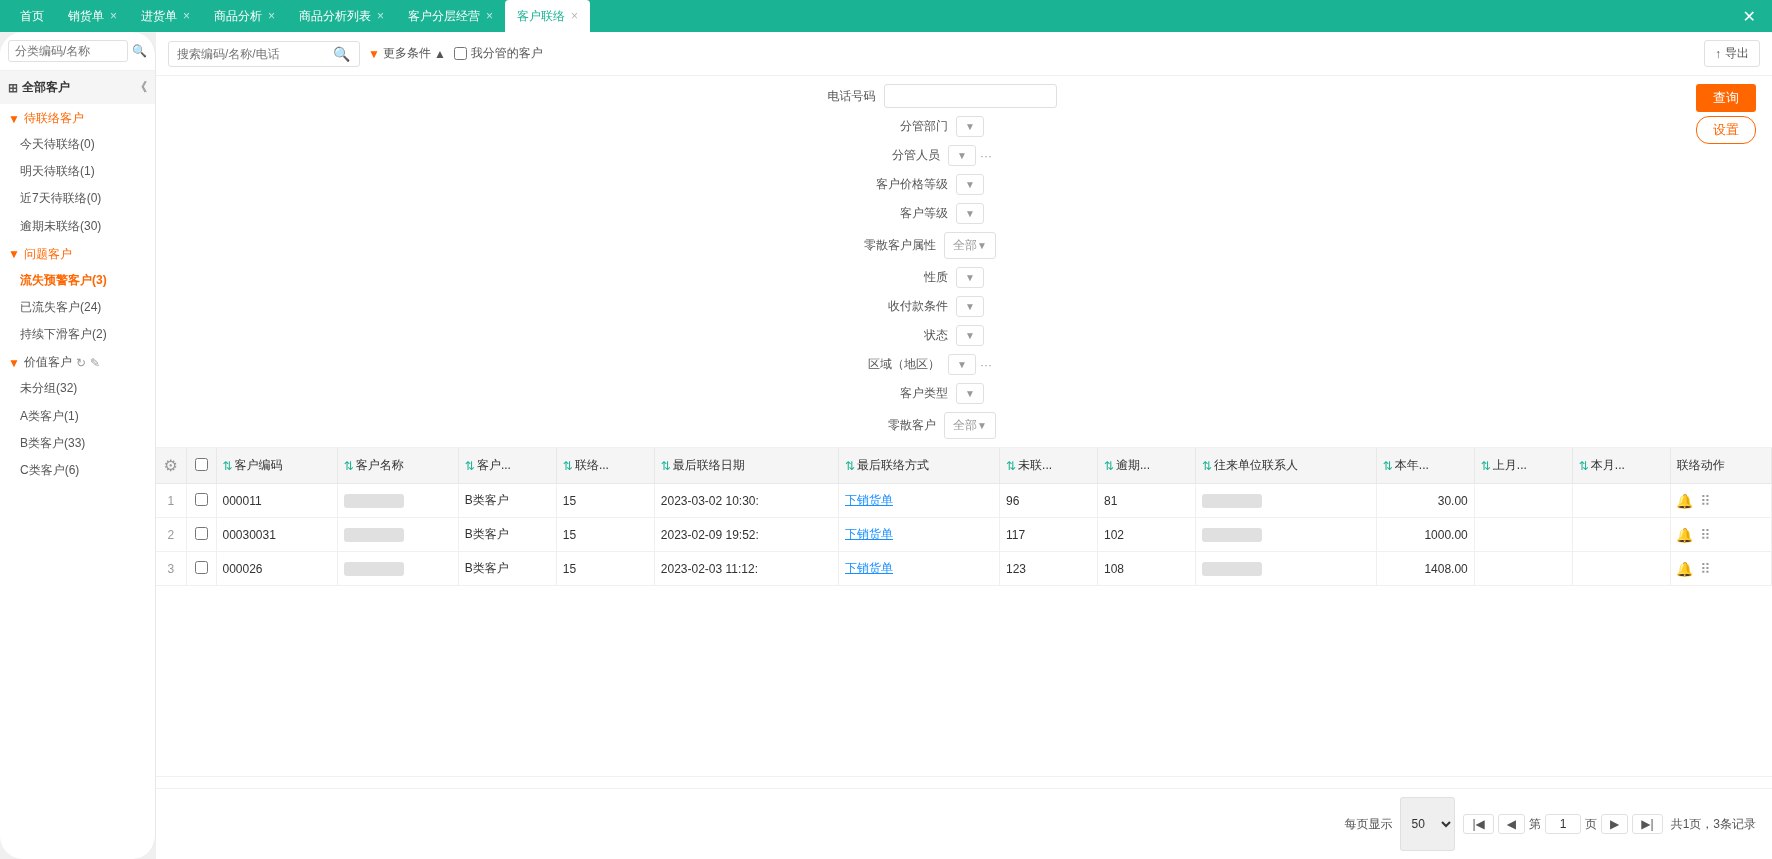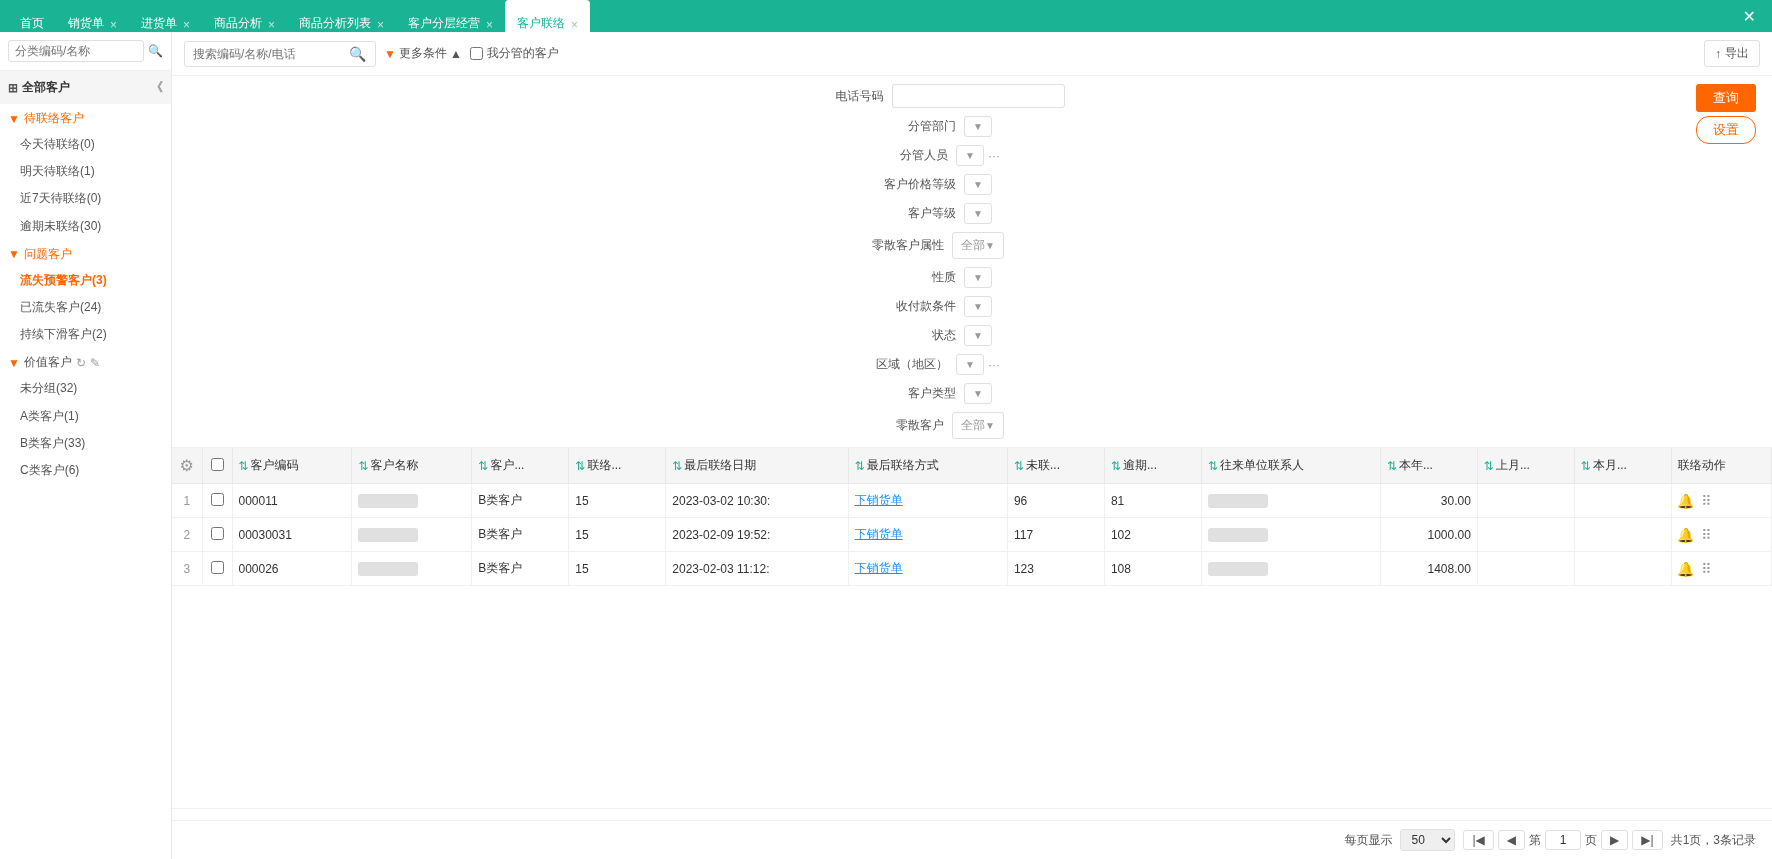--- a/index.html
+++ b/index.html
@@ -9,21 +9,21 @@
     .tab-bar {
       background: #1ab394;
       display: flex;
       align-items: center;
       height: 32px;
       padding: 0 8px;
       color: #fff;
     }
     .tab-item {
       display: flex;
-      align-items: flex-end;
+      align-items: center;
       padding: 0 12px;
       height: 100%;
       cursor: pointer;
       white-space: nowrap;
       color: #fff;
       font-size: 13px;
     }
     .tab-item.active {
       background: #fff;
       color: #1ab394;
@@ -49,25 +49,26 @@
 
     
     .main-layout {
       display: flex;
       height: calc(100vh - 32px);
       background: #f0f0f0;
     }
 
     
     .sidebar {
-      width: 172px;
+      width: 156px;
       background: #fff;
       border-right: 1px solid #e8e8e8;
       overflow-y: auto;
       flex-shrink: 0;
+      border-radius: 23px;
     }
     .sidebar-search {
       display: flex;
       align-items: center;
       padding: 8px;
       border-bottom: 1px solid #f0f0f0;
     }
     .sidebar-search input {
       border: 1px solid #e0e0e0;
       border-radius: 3px;
@@ -332,21 +333,21 @@
       justify-content: flex-end;
       padding: 8px 16px;
       border-top: 1px solid #f0f0f0;
       background: #fff;
       gap: 8px;
     }
     .pagination-info { color: #555; }
     .page-size-select {
       border: 1px solid #e0e0e0;
       border-radius: 3px;
-      padding: 2px 6px;
+      padding: 18px 6px;
       color: #333;
     }
     .pagination-btns {
       display: flex;
       align-items: center;
       gap: 4px;
     }
     .page-btn {
       border: 1px solid #e0e0e0;
       background: #fff;

